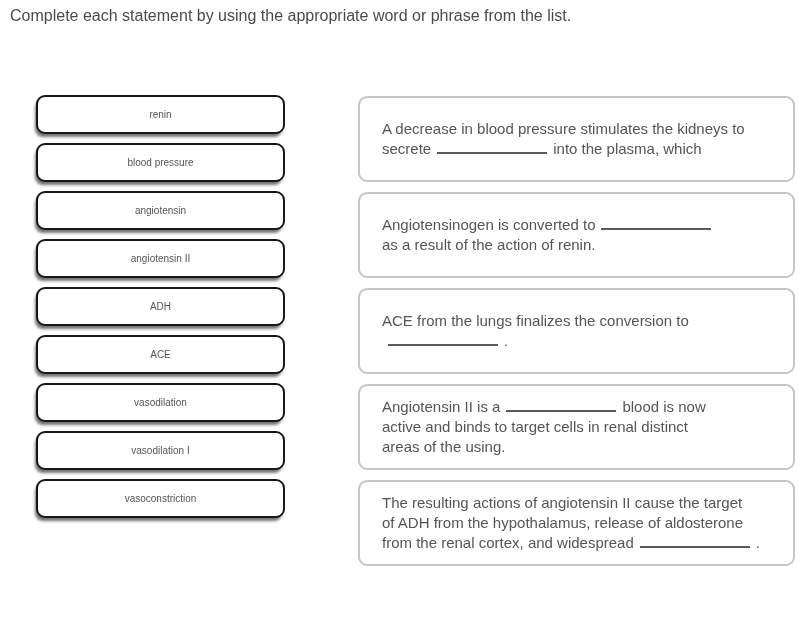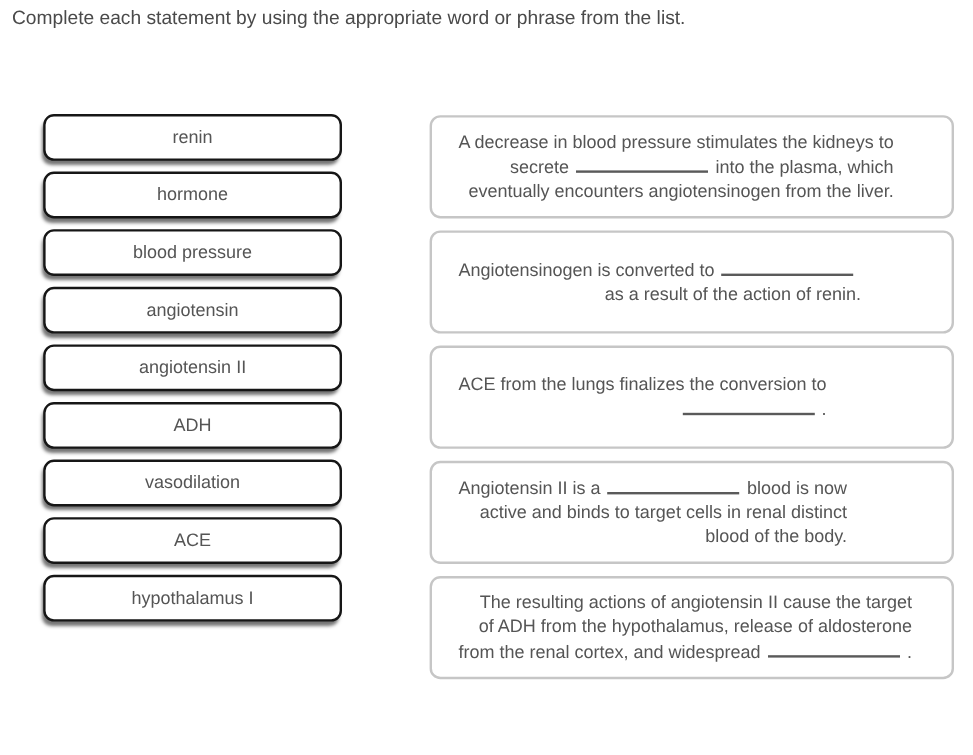--- a/index.html
+++ b/index.html
@@ -34,42 +34,41 @@
     width: 249px;
     height: 39px;
     margin-bottom: 9px;
     background: #ffffff;
     border: 2px solid #161616;
     border-radius: 9px;
     box-shadow: -2px 4px 3px -1px rgba(0,0,0,0.55);
     display: flex;
     align-items: center;
     justify-content: center;
-    font-size: 15px;
+    font-size: 10px;
     color: #555555;
     cursor: grab;
   }
   .statements {
     position: absolute;
     left: 358px;
     top: 96px;
     width: 437px;
   }
   .statement {
     box-sizing: border-box;
     width: 437px;
     height: 86px;
     margin-bottom: 10px;
     background: #ffffff;
     border: 2px solid #c6c6c6;
     border-radius: 9px;
     padding: 0 16px 0 22px;
     display: flex;
     align-items: center;
-    text-align: right;
   }
   .statement-text {
     font-size: 15px;
     line-height: 20px;
     color: #555555;
   }
   .statement-text .line {
     white-space: nowrap;
   }
   .blank {
@@ -85,70 +84,69 @@
 <body>
 
 <div id="page">
   <div class="instruction">Complete each statement by using the appropriate word or phrase from the list.</div>
 
   <div class="word-bank">
       <div class="tile">
         <span>renin</span>
       </div>
       <div class="tile">
-        <span>hormone</span>
-      </div>
-      <div class="tile">
         <span>blood pressure</span>
       </div>
       <div class="tile">
         <span>angiotensin</span>
       </div>
       <div class="tile">
         <span>angiotensin II</span>
       </div>
       <div class="tile">
         <span>ADH</span>
       </div>
       <div class="tile">
+        <span>ACE</span>
+      </div>
+      <div class="tile">
         <span>vasodilation</span>
       </div>
       <div class="tile">
-        <span>ACE</span>
+        <span>vasodilation I</span>
       </div>
       <div class="tile">
-        <span>hypothalamus I</span>
+        <span>vasoconstriction</span>
       </div>
     </div>
 
   <div class="statements">
       <div class="statement">
         <div class="statement-text">
           <div class="line"><span>A decrease in blood pressure stimulates the kidneys to</span></div>
           <div class="line"><span>secrete</span><span class="blank"></span><span>into the plasma, which</span></div>
-          <div class="line"><span>eventually encounters angiotensinogen from the liver.</span></div>
         </div>
       </div>
       <div class="statement">
         <div class="statement-text">
           <div class="line"><span>Angiotensinogen is converted to</span><span class="blank"></span></div>
           <div class="line"><span>as a result of the action of renin.</span></div>
         </div>
       </div>
       <div class="statement">
         <div class="statement-text">
           <div class="line"><span>ACE from the lungs finalizes the conversion to</span></div>
           <div class="line"><span class="blank"></span><span>.</span></div>
         </div>
       </div>
       <div class="statement">
         <div class="statement-text">
           <div class="line"><span>Angiotensin II is a</span><span class="blank"></span><span>blood is now</span></div>
           <div class="line"><span>active and binds to target cells in renal distinct</span></div>
-          <div class="line"><span>blood of the body.</span></div>
+          <div class="line"><span>areas of the using.</span></div>
         </div>
       </div>
       <div class="statement">
         <div class="statement-text">
           <div class="line"><span>The resulting actions of angiotensin II cause the target</span></div>
           <div class="line"><span>of ADH from the hypothalamus, release of aldosterone</span></div>
           <div class="line"><span>from the renal cortex, and widespread</span><span class="blank"></span><span>.</span></div>
         </div>
       </div>
     </div>

